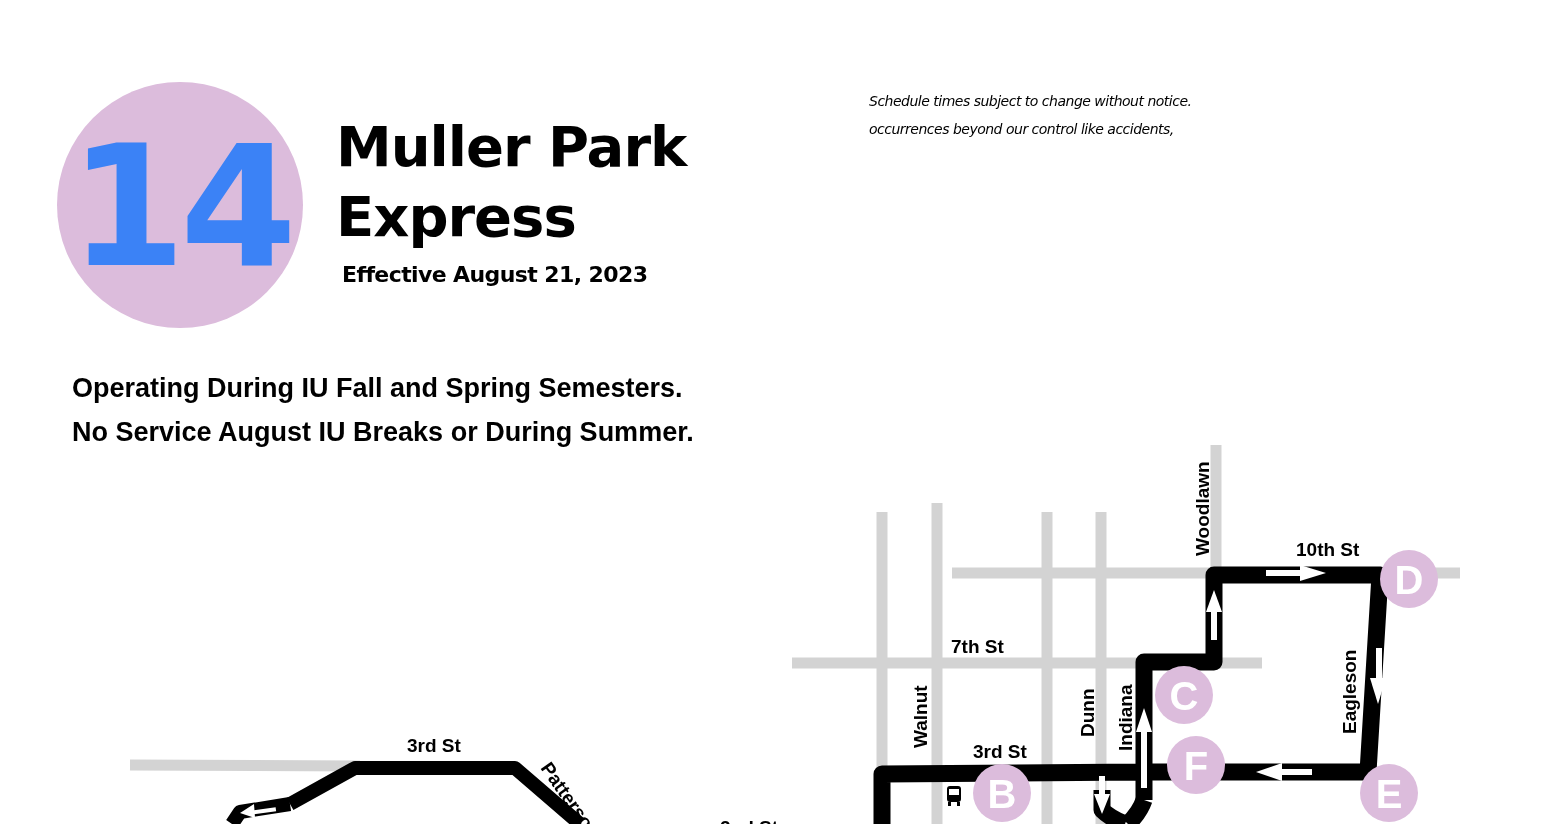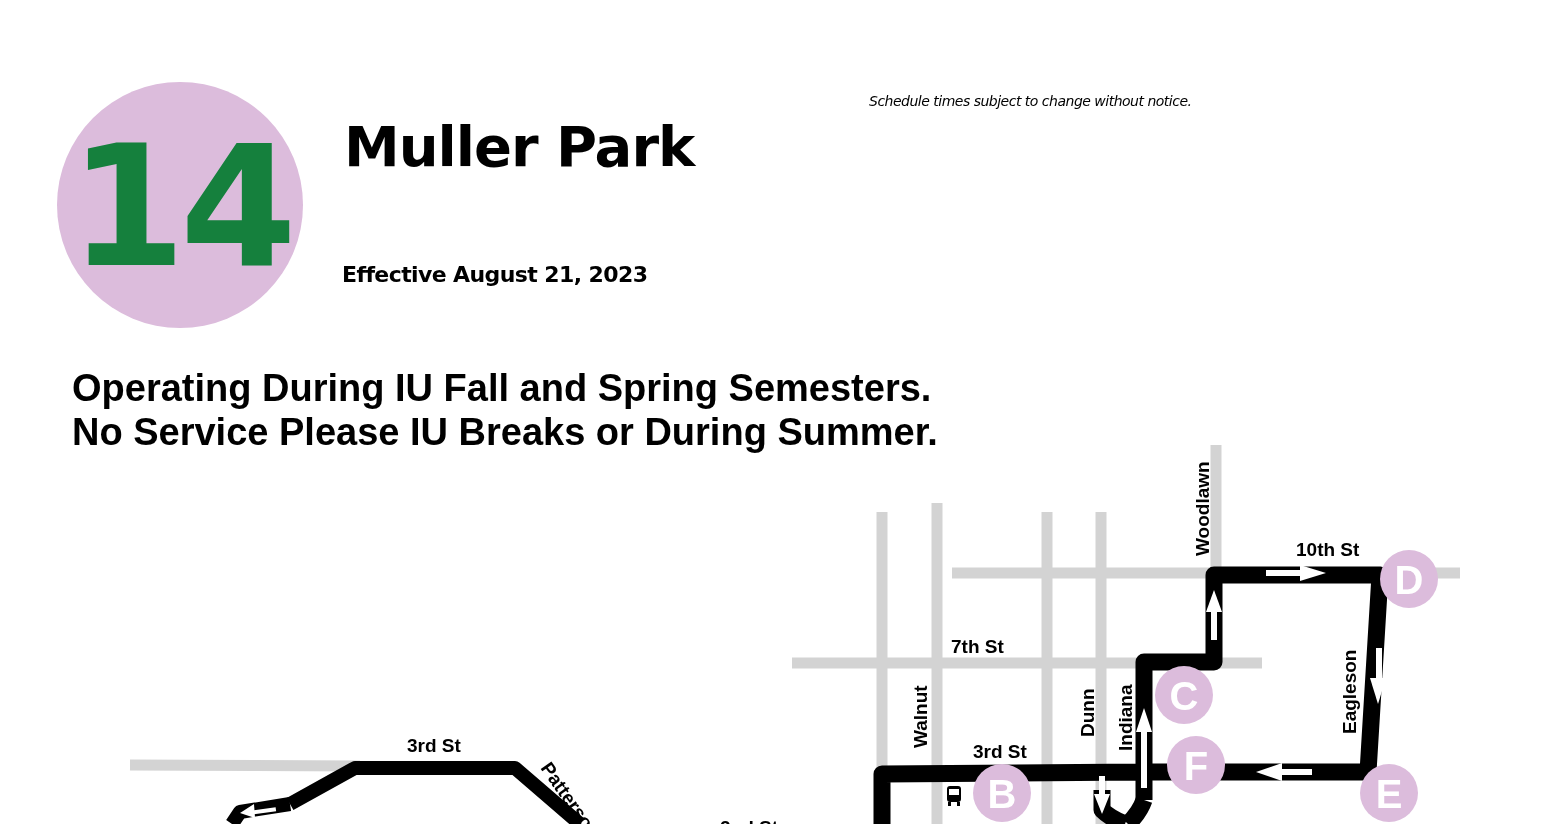--- a/index.html
+++ b/index.html
@@ -1,43 +1,45 @@
 <!DOCTYPE html>
 <html><head>
 <meta charset="utf-8">
 <style>
   html, body { margin: 0; padding: 0; background: #ffffff; }
   body { width: 1546px; height: 824px; position: relative; overflow: hidden; font-family: "Liberation Sans", sans-serif; color: #000; }
   .route-circle { position: absolute; left: 57px; top: 82px; width: 246px; height: 246px; border-radius: 50%; background: #dcbcdc; }
-  .route-num { position: absolute; left: 57px; top: 82px; width: 246px; height: 246px; display: flex; align-items: center; justify-content: center; color: #15803d; font-family: "DejaVu Sans", sans-serif; font-weight: bold; font-size: 168px; letter-spacing: -6px; line-height: 1; padding-top: 4px; box-sizing: border-box; }
-  .title { position: absolute; left: 344px; top: 112px; font-family: "DejaVu Sans", sans-serif; font-weight: bold; font-size: 56px; line-height: 70px; letter-spacing: -1px; }
+  .route-num { position: absolute; left: 57px; top: 82px; width: 246px; height: 246px; display: flex; align-items: center; justify-content: center; color: #3b82f6; font-family: "DejaVu Sans", sans-serif; font-weight: bold; font-size: 168px; letter-spacing: -6px; line-height: 1; padding-top: 4px; box-sizing: border-box; }
+  .title { position: absolute; left: 336px; top: 112px; font-family: "DejaVu Sans", sans-serif; font-weight: bold; font-size: 56px; line-height: 70px; letter-spacing: -1px; }
   .effective { position: absolute; left: 327px; top: 262px; font-family: "DejaVu Sans", sans-serif; font-weight: bold; font-size: 22px; letter-spacing: -0.6px; margin-left: 15px; }
   .disclaimer { position: absolute; left: 869px; top: 87px; width: 600px; font-family: "DejaVu Sans", sans-serif; font-style: italic; font-size: 14px; line-height: 28px; letter-spacing: -0.5px; }
-  .notice { position: absolute; left: 72px; top: 366px; font-family: "Liberation Sans", sans-serif; font-weight: bold; font-size: 38px; line-height: 44px; }
+  .notice { position: absolute; left: 72px; top: 366px; font-family: "Liberation Sans", sans-serif; font-weight: bold; font-size: 27px; line-height: 44px; }
   .map { position: absolute; left: 0; top: 0; width: 1546px; height: 824px; }
   .map text { font-family: "Liberation Sans", sans-serif; font-weight: bold; }
 </style>
 </head>
 <body>
 
 <div class="route-circle"></div>
 <div class="route-num">14</div>
 
 <div class="title">
   <div>Muller Park</div>
+  <div>Express</div>
 </div>
 <div class="effective">Effective August 21, 2023</div>
 
 <div class="disclaimer">
   <div>Schedule times subject to change without notice.</div>
+  <div>occurrences beyond our control like accidents,</div>
 </div>
 
 <div class="notice">
   <div>Operating During IU Fall and Spring Semesters.</div>
-  <div>No Service Please IU Breaks or During Summer.</div>
+  <div>No Service August IU Breaks or During Summer.</div>
 </div>
 
 <svg class="map" viewBox="0 0 1546 824" xmlns="http://www.w3.org/2000/svg">
 
   <g stroke="#d3d3d3" stroke-width="11" fill="none">
     <line x1="882" y1="512" x2="882" y2="824"></line>
     <line x1="937" y1="503" x2="937" y2="824"></line>
     <line x1="1047" y1="512" x2="1047" y2="824"></line>
     <line x1="1101" y1="512" x2="1101" y2="824"></line>
     <line x1="1216" y1="445" x2="1216" y2="580"></line>

